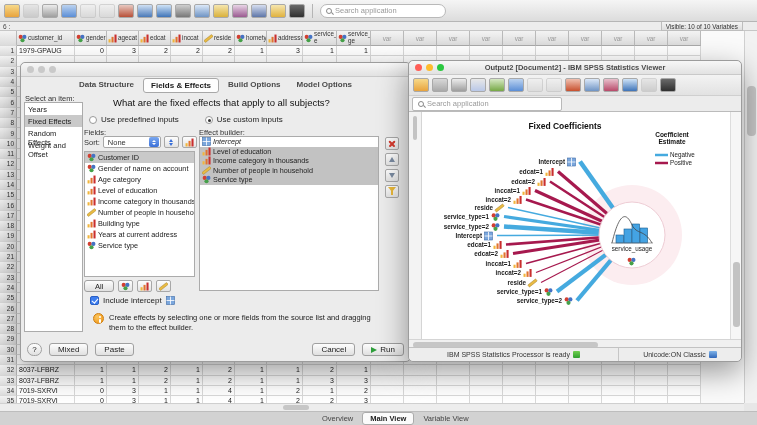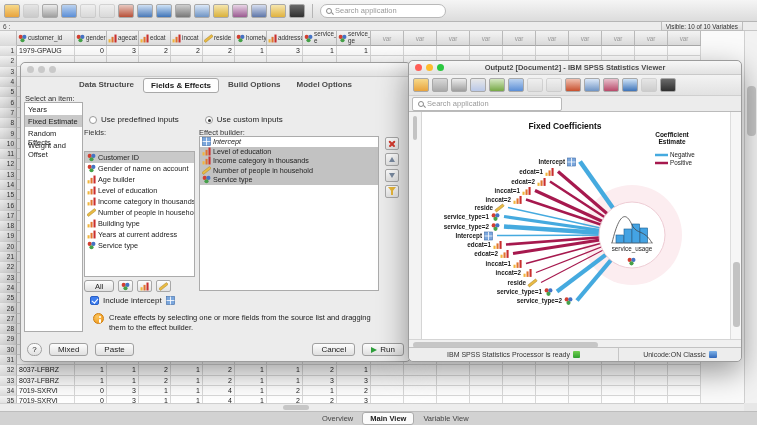--- a/index.html
+++ b/index.html
@@ -1134,35 +1134,61 @@
     </div>
     <div class="dlg-tabs" id="dlg-tabs">
         <div class="dtab">Data Structure</div>
         <div class="dtab on">Fields &amp; Effects</div>
         <div class="dtab">Build Options</div>
         <div class="dtab">Model Options</div>
       </div>
     <div class="sel-label">Select an item:</div>
     <div class="item-list" id="item-list">
         <div class="ditem">Years</div>
-        <div class="ditem on">Fixed Estimate</div>
+        <div class="ditem on">Fixed Effects</div>
         <div class="ditem">Random Effects</div>
         <div class="ditem">Weight and Offset</div>
       </div>
+    <div class="question">What are the fixed effects that apply to all subjects?</div>
     <div class="radios">
       <span class="radio-row">
         <span class="radio"></span>
         <span>Use predefined inputs</span>
       </span>
       <span class="radio-row">
         <span class="radio on"></span>
         <span>Use custom inputs</span>
       </span>
     </div>
     <div class="fields-label">Fields:</div>
+    <div class="sort-row">
+      <span>Sort:</span>
+      <div class="dropdown">
+        <span>None</span>
+        <span class="stepper">
+            <i class="up"></i>
+            <i class="dn"></i>
+          </span>
+      </div>
+      <span class="mini-btn">
+          <span class="sort-tris">
+            <i class="up"></i>
+            <i class="dn"></i>
+          </span>
+        </span>
+      <span class="mini-btn" id="sort-measure-btn">
+          <span class="micon">
+            <svg viewBox="0 0 10 10">
+              <rect x="0.6" y="5.8" width="2.3" height="3.6" fill="#f2b63c"></rect>
+              <rect x="3.9" y="3.2" width="2.3" height="6.2" fill="#e2742f"></rect>
+              <rect x="7.2" y="0.6" width="2.3" height="8.8" fill="#c92e2e"></rect>
+            </svg>
+          </span>
+        </span>
+    </div>
     <div class="fields-list" id="fields-list">
         <div class="fitem on">
           <span class="micon">
             <svg viewBox="0 0 10 10">
               <circle cx="3" cy="3.2" r="2.3" fill="#d23f31"></circle>
               <circle cx="7.1" cy="3.2" r="2.3" fill="#4472c4"></circle>
               <circle cx="5" cy="7" r="2.3" fill="#45a049"></circle>
             </svg>
           </span>
           <span>Customer ID</span>
@@ -1178,21 +1204,21 @@
           <span>Gender of name on account</span>
         </div>
         <div class="fitem">
           <span class="micon">
             <svg viewBox="0 0 10 10">
               <rect x="0.6" y="5.8" width="2.3" height="3.6" fill="#f2b63c"></rect>
               <rect x="3.9" y="3.2" width="2.3" height="6.2" fill="#e2742f"></rect>
               <rect x="7.2" y="0.6" width="2.3" height="8.8" fill="#c92e2e"></rect>
             </svg>
           </span>
-          <span>Age builder</span>
+          <span>Age category</span>
         </div>
         <div class="fitem">
           <span class="micon">
             <svg viewBox="0 0 10 10">
               <rect x="0.6" y="5.8" width="2.3" height="3.6" fill="#f2b63c"></rect>
               <rect x="3.9" y="3.2" width="2.3" height="6.2" fill="#e2742f"></rect>
               <rect x="7.2" y="0.6" width="2.3" height="8.8" fill="#c92e2e"></rect>
             </svg>
           </span>
           <span>Level of education</span>

